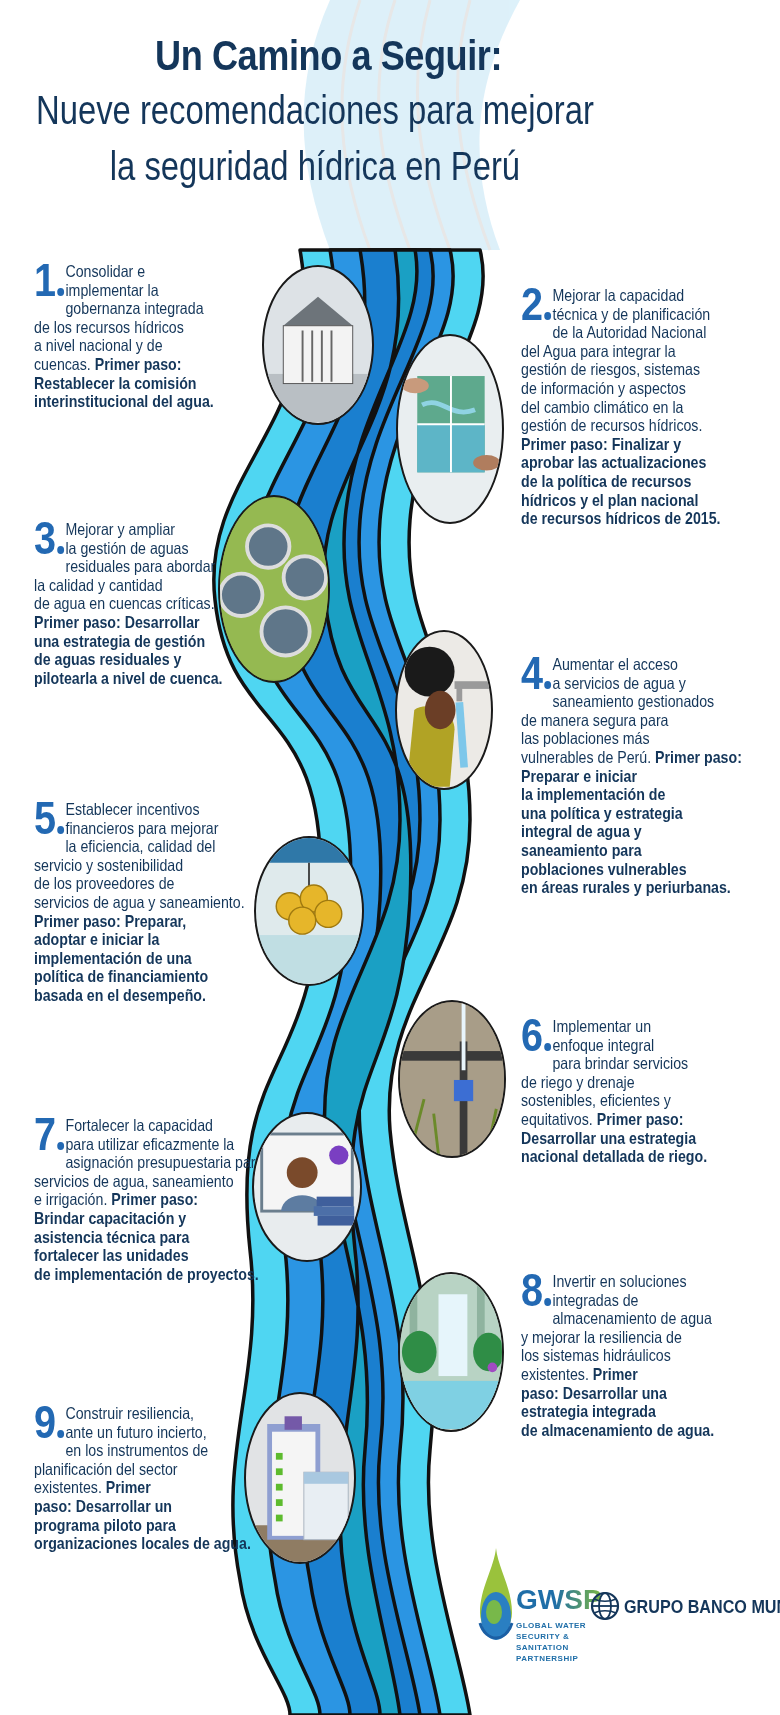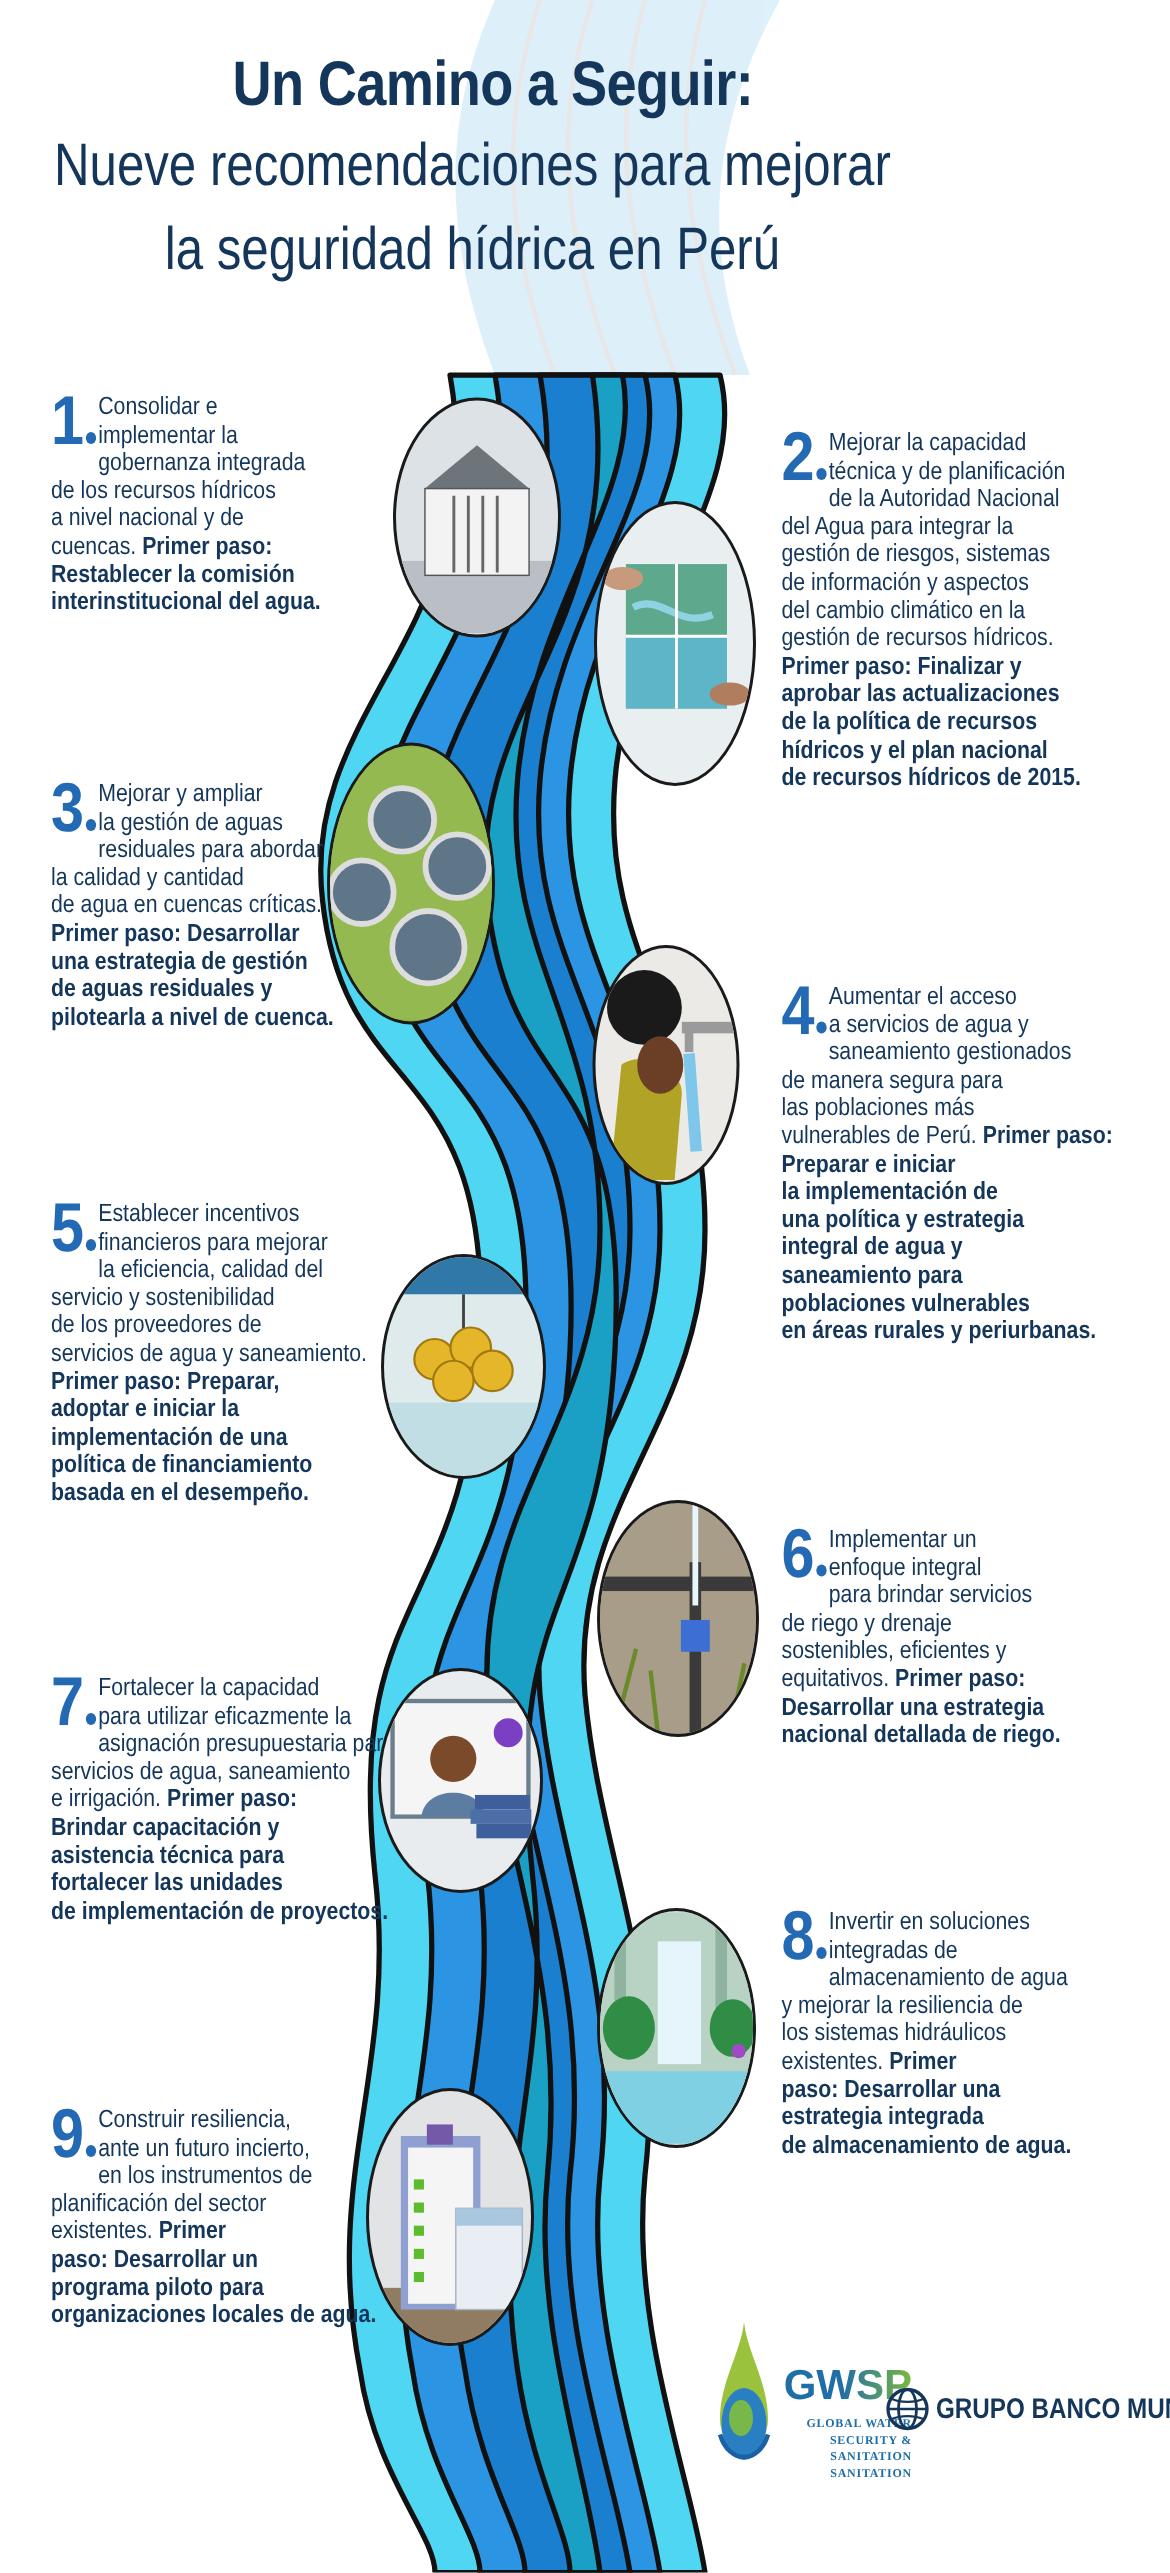--- a/index.html
+++ b/index.html
@@ -12,21 +12,21 @@
   .title .sub { font-size:40px; font-weight:normal; color:#14365a; line-height:56px; margin:0;
                 transform:scaleX(0.82); transform-origin:left; white-space:nowrap; }
   .rec { position:absolute; z-index:2; font-size:16.5px; line-height:18.6px; color:#14365a;
          transform:scaleX(0.86); transform-origin:left top; }
   .rec .num { float:left; font-size:46px; line-height:40px; font-weight:bold; color:#2369b3; margin-right:2px; margin-top:-2px; position:relative; }
   .rec .num .dot { display:inline-block; width:8px; height:8px; border-radius:50%; background:#2369b3; margin-left:1px; vertical-align:baseline; }
   .rec .step { font-weight:bold; color:#14365a; }
   .circle { position:absolute; z-index:3; border:2.5px solid #1a1a1a; border-radius:50%; overflow:hidden; background:#eef2f5; box-sizing:border-box; }
   .logos { position:absolute; z-index:3; }
   .gwsp-text { font-size:28px; font-weight:bold; }
-  .gwsp-small { font-size:8px; font-weight:bold; color:#1f6ea8; letter-spacing:0.5px; line-height:11px;font-family:Liberation Serif, serif; }
+  .gwsp-small { font-size:8px; font-weight:bold; color:#1f6ea8; letter-spacing:0.5px; line-height:11px; }
   .wb-text { font-size:19px; font-weight:bold; color:#14365a; transform:scaleX(0.85); transform-origin:left; white-space:nowrap; }
 </style>
 </head>
 <body>
 
 <svg class="river" viewBox="0 0 780 1715" xmlns="http://www.w3.org/2000/svg">
   <defs>
     <linearGradient id="fade" x1="0" y1="0" x2="0" y2="1">
       <stop offset="0" stop-color="#ffffff" stop-opacity="1"></stop>
       <stop offset="1" stop-color="#ffffff" stop-opacity="0"></stop>
@@ -277,26 +277,26 @@
   <span class="step">organizaciones locales de agua.</span>
 </div>
 
 <div class="logos" style="left:478px;top:1548px;width:130px;height:110px;">
   <svg width="36" height="100" viewBox="0 0 36 100" style="position:absolute;left:0;top:0;">
     <path d="M18,0 C20,20 34,40 34,65 A16,20 0 0 1 2,65 C2,40 16,20 18,0 Z" fill="#9ac23c"></path>
     <ellipse cx="18" cy="68" rx="15" ry="24" fill="#2a7fc2"></ellipse>
     <ellipse cx="16" cy="64" rx="8" ry="12" fill="#78b84a"></ellipse>
     <path d="M2,75 C8,95 28,95 34,75" stroke="#1b5fa4" stroke-width="3" fill="none"></path>
   </svg>
-  <div style="position:absolute;left:38px;top:26px;text-align:right;">
+  <div style="position:absolute;left:38px;top:36px;">
     <div class="gwsp-text"><span style="background:linear-gradient(90deg,#1f6ea8 0%,#1f6ea8 45%,#7db841 100%);-webkit-background-clip:text;background-clip:text;color:transparent;">GWSP</span></div>
     <div class="gwsp-small" style="margin-top:4px;">
       <div>GLOBAL WATER</div>
       <div>SECURITY &amp; SANITATION</div>
-      <div>SANITATION</div>
+      <div>PARTNERSHIP</div>
     </div>
   </div>
 </div>
 
 <div class="logos" style="left:590px;top:1590px;width:190px;height:40px;">
   <svg width="30" height="32" viewBox="0 0 30 32" style="position:absolute;left:0;top:0;">
     <circle cx="15" cy="16" r="13" fill="none" stroke="#14365a" stroke-width="2.2"></circle>
     <ellipse cx="15" cy="16" rx="6" ry="13" fill="none" stroke="#14365a" stroke-width="1.8"></ellipse>
     <line x1="2" y1="16" x2="28" y2="16" stroke="#14365a" stroke-width="1.8"></line>
     <path d="M4,9 C10,12 20,12 26,9" stroke="#14365a" stroke-width="1.6" fill="none"></path>

